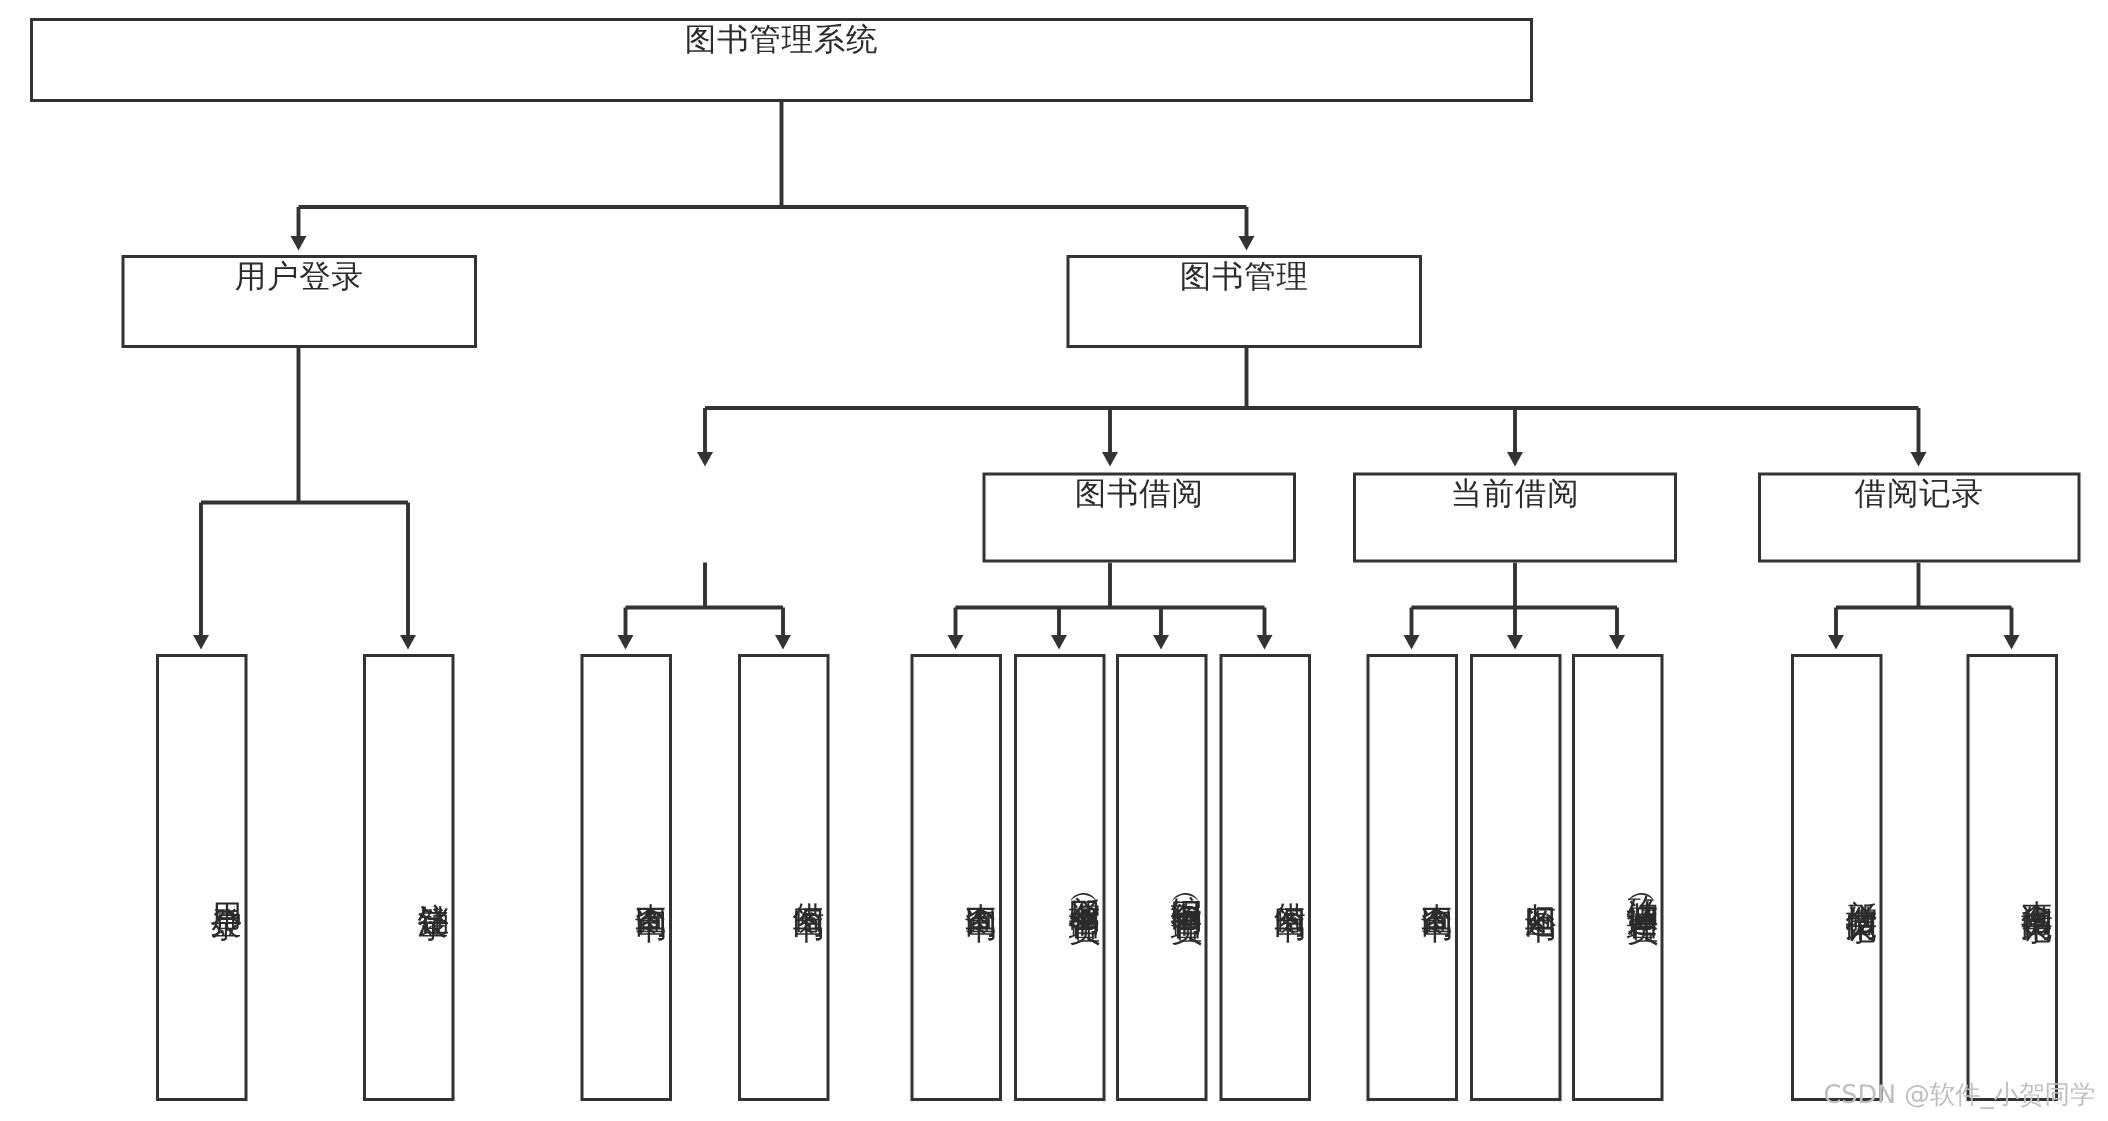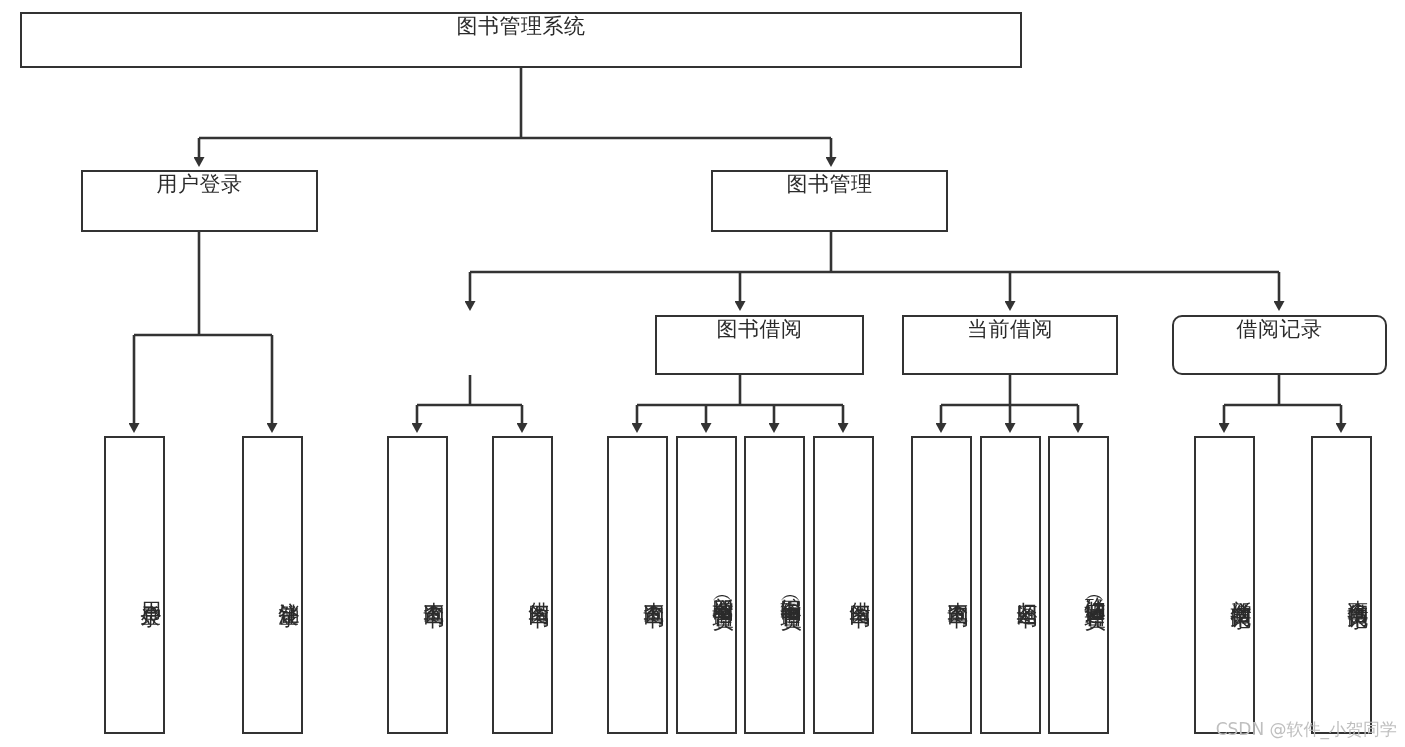--- a/index.html
+++ b/index.html
@@ -129,21 +129,21 @@
   <div class="node h" style="left:711px; top:170px; width:237px; height:62px;">
     <span>图书管理</span>
   </div>
 
   <div class="node h" style="left:655px; top:315px; width:209px; height:60px;">
     <span>图书借阅</span>
   </div>
   <div class="node h" style="left:902px; top:315px; width:216px; height:60px;">
     <span>当前借阅</span>
   </div>
-  <div class="node h" style="left:1172px; top:315px; width:215px; height:60px;border-radius:10px;">
+  <div class="node h" style="left:1172px; top:315px; width:215px; height:60px;">
     <span>借阅记录</span>
   </div>
 
   <div class="node v" style="left:104px; top:436px; width:61px; height:298px;">
     <span class="vlabel">用户登录</span>
   </div>
   <div class="node v" style="left:242px; top:436px; width:61px; height:298px;">
     <span class="vlabel">注销登录</span>
   </div>
 

